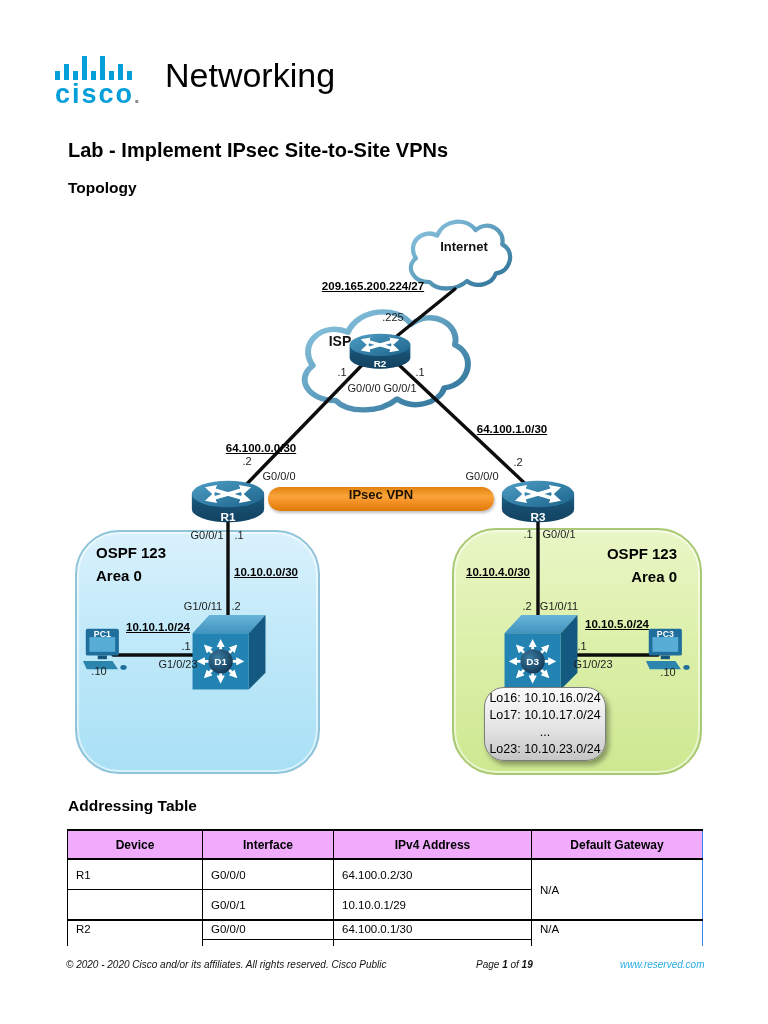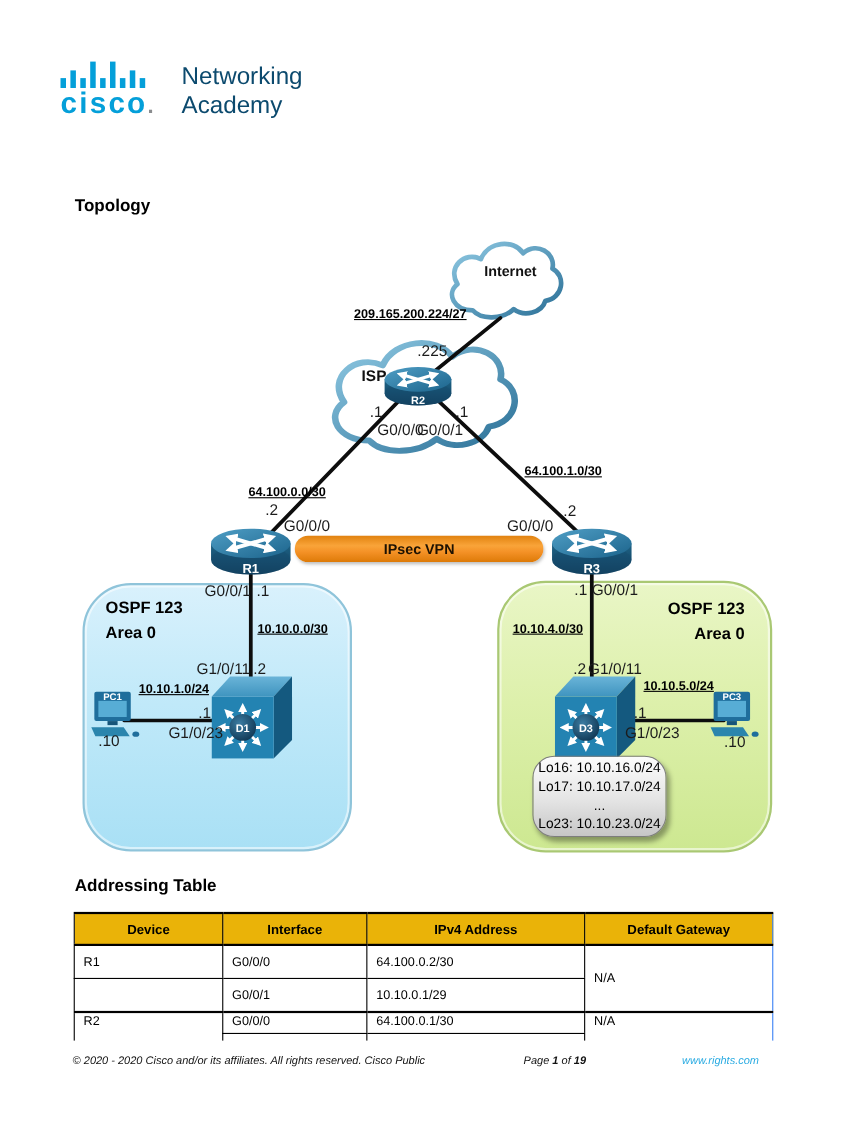--- a/index.html
+++ b/index.html
@@ -4,51 +4,51 @@
 <style>
   html,body{margin:0;padding:0;background:#fff;}
   .page{position:relative;width:768px;height:1024px;background:#ffffff;
         font-family:"Liberation Sans",sans-serif;overflow:hidden;}
   
   .logo{position:absolute;left:55px;top:56px;}
   .bars{display:flex;align-items:flex-end;gap:4px;height:24px;}
   .bars i{display:block;width:5px;background:#049fd9;}
   .cisco-word{font-size:27px;font-weight:700;color:#049fd9;letter-spacing:2px;line-height:1;margin-top:1px;}
   .cisco-word .dot{color:#8a8c8e;font-size:20px;}
-  .brand{position:absolute;left:165px;top:55px;font-size:22px;color:#0c4a6e;line-height:1.23;}
+  .brand{position:absolute;left:165px;top:55px;font-size:34px;color:#000000;line-height:1.23;}
   .title{position:absolute;left:68px;top:139px;font-size:20px;font-weight:700;color:#000;}
   .h2{position:absolute;font-size:15.5px;font-weight:700;color:#000;}
   
   .lbl{position:absolute;transform:translateX(-50%);white-space:nowrap;color:#151515;z-index:6;}
   .net{font-weight:700;font-size:11.5px;text-decoration:underline;color:#000;}
-  .iface{font-size:14px;color:#1c1c1c;}
+  .iface{font-size:11px;color:#1c1c1c;}
   .cl{font-weight:700;font-size:13px;color:#111;}
   .ospf{position:absolute;z-index:6;font-weight:700;font-size:15px;line-height:1.5;color:#000;}
   
   .region{position:absolute;z-index:1;border-radius:44px;}
   .region.blue{background:linear-gradient(180deg,#d9f1fc 0%,#c0e9f9 45%,#a9e0f5 100%);
                border:2px solid #8fc4da;box-shadow:inset 0 0 0 2px rgba(255,255,255,.55);}
   .region.green{background:linear-gradient(180deg,#e9f6c6 0%,#ddf0ab 45%,#cde891 100%);
                border:2px solid #a9c873;box-shadow:inset 0 0 0 2px rgba(255,255,255,.55);}
   .cloud{position:absolute;z-index:2;}
   .links{position:absolute;left:0;top:0;z-index:3;pointer-events:none;}
   .vpnbar{position:absolute;left:268px;top:487px;width:226px;height:24px;z-index:4;
           border-radius:12px;background:linear-gradient(180deg,#e1820f 0%,#f9a439 38%,#f49126 62%,#dd7a07 100%);
-          box-shadow:1px 2px 3px rgba(0,0,0,.25);display:flex;align-items:center;justify-content:center;
+          box-shadow:1px 2px 3px rgba(0,0,0,.25);display:flex;align-items:flex-start;justify-content:center;
           font-weight:700;font-size:13px;color:#1d1202;}
   .dev{position:absolute;z-index:5;}
   .lobox{position:absolute;z-index:6;background:linear-gradient(180deg,#fcfcfc 0%,#e4e4e4 55%,#c6c6c6 100%);
          border:1px solid #7d7d7d;border-radius:2px;box-shadow:3px 4px 5px rgba(0,0,0,.35);
          text-align:center;font-size:12.5px;color:#000;line-height:17px;padding:2px 0;}
   
   table.addr{position:absolute;left:67px;top:829px;border-collapse:collapse;table-layout:fixed;
              font-size:11.5px;color:#000;}
   table.addr th,table.addr td{border-left:1px solid #000;padding:0 0 0 8px;vertical-align:middle;}
   table.addr th:last-child,table.addr td.lastcol{border-right:1px solid #3b82f6;}
-  table.addr th{border-top:2px solid #000;border-bottom:2px solid #000;background:#eab308;
+  table.addr th{border-top:2px solid #000;border-bottom:2px solid #000;background:#f0abfc;
                 font-weight:700;font-size:12px;text-align:center;height:27px;padding:0;}
   table.addr td{height:29px;}
   table.addr tr.r1 td{border-bottom:1px solid #000;}
   table.addr td.span2{border-bottom:none;}
   table.addr tr.r2 td{border-bottom:1px solid #000;}
   table.addr tr.r3 td{border-top:2px solid #000;height:16px;vertical-align:top;padding-top:2px;}
   table.addr tr.r3 td.nobot{border-bottom:none;}
   table.addr tr.r3 td.bot{border-bottom:1px solid #000;}
   table.addr tr.cut td{height:6px;padding:0;border-bottom:none;}
   
@@ -97,22 +97,22 @@
         <i style="height:9px"></i>
         <i style="height:24px"></i>
       <i style="height:9px"></i>
         <i style="height:16px"></i>
         <i style="height:9px"></i>
     </div>
     <div class="cisco-word"><span>cisco</span><span class="dot">.</span></div>
   </div>
   <div class="brand">
     <div>Networking</div>
-    <div>Academy</div>
-  </div>
+  </div>
+  <div class="title">Lab - Implement IPsec Site-to-Site VPNs</div>
   <div class="h2" style="left:68px;top:179px;">Topology</div>
 
   <div class="region blue" style="left:75px;top:530px;width:241px;height:240px;"></div>
   <div class="region green" style="left:452px;top:528px;width:246px;height:243px;"></div>
 
   <svg class="cloud" style="left:402px;top:215px;" width="113" height="79" viewBox="0 0 106 73" preserveAspectRatio="none">
     <path d="M26,62 C10,62 3,48 13,40 C4,26 19,12 33,19 C39,4 61,2 69,14 C81,4 97,14 94,27 C106,33 103,52 88,54 C85,64 70,68 61,61 C51,70 33,70 26,62 Z" fill="#ffffff" stroke="url(#cloudStroke)" stroke-width="4" stroke-linejoin="round"></path>
   </svg>
   <svg class="cloud" style="left:290px;top:302px;" width="186" height="116" viewBox="0 0 106 73" preserveAspectRatio="none">
     <path d="M26,62 C10,62 3,48 13,40 C4,26 19,12 33,19 C39,4 61,2 69,14 C81,4 97,14 94,27 C106,33 103,52 88,54 C85,64 70,68 61,61 C51,70 33,70 26,62 Z" fill="#ffffff" stroke="url(#cloudStroke)" stroke-width="3.4" stroke-linejoin="round"></path>
@@ -304,15 +304,15 @@
       <td></td>
       <td></td>
       <td></td>
       <td class="lastcol"></td>
     </tr>
   </tbody>
     </table>
 
   <div class="foot" style="left:66px;">© 2020 - 2020 Cisco and/or its affiliates. All rights reserved. Cisco Public</div>
   <div class="foot" style="left:476px;"><span>Page </span><b>1</b><span> of </span><b>19</b></div>
-  <div class="foot" style="left:620px;"><a href="#">www.rights.com</a></div>
+  <div class="foot" style="left:620px;"><a href="#">www.reserved.com</a></div>
 
 </div>
 
 </body></html>

